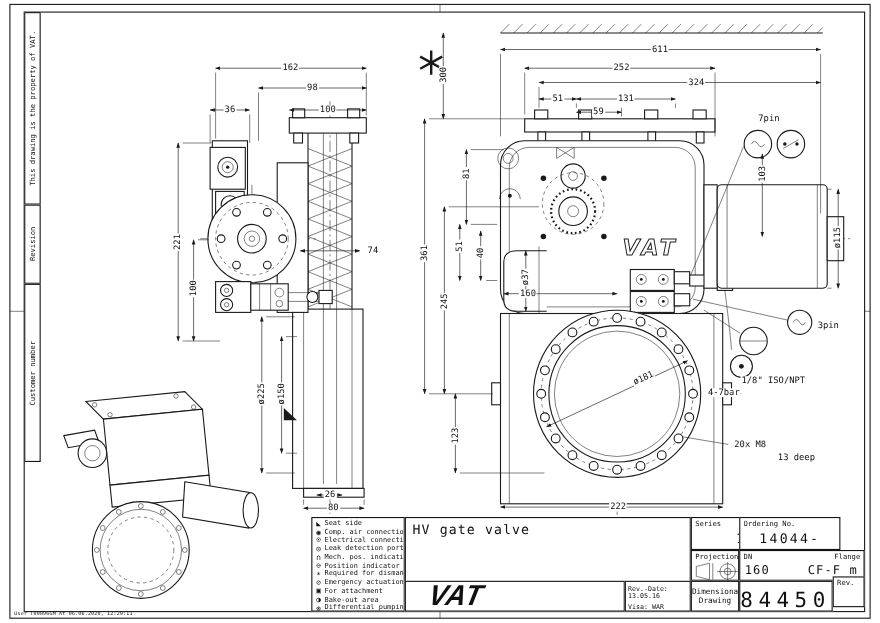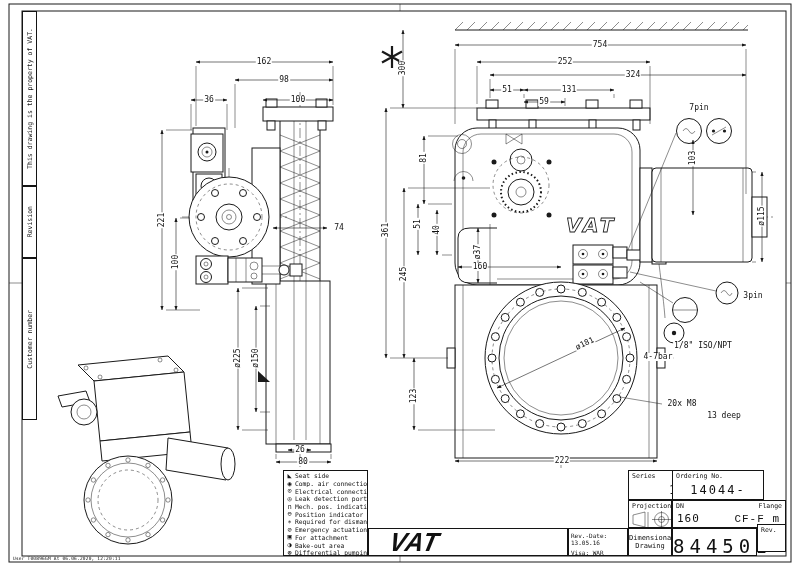--- a/index.html
+++ b/index.html
@@ -344,21 +344,21 @@
       <span class="dim" style="left: 284px; top: 80px; transform: translate(-50%, -50%) rotate(0deg);">98</span>
       <span class="dim" style="left: 209px; top: 100px; transform: translate(-50%, -50%) rotate(0deg);">36</span>
       <span class="dim" style="left: 298px; top: 100px; transform: translate(-50%, -50%) rotate(0deg);">100</span>
       <span class="dim" style="left: 162px; top: 220px; transform: translate(-50%, -50%) rotate(-90deg);">221</span>
       <span class="dim" style="left: 176px; top: 262px; transform: translate(-50%, -50%) rotate(-90deg);">100</span>
       <span class="dim" style="left: 339px; top: 228px; transform: translate(-50%, -50%) rotate(0deg);">74</span>
       <span class="dim" style="left: 238px; top: 358px; transform: translate(-50%, -50%) rotate(-90deg);">ø225</span>
       <span class="dim" style="left: 256px; top: 358px; transform: translate(-50%, -50%) rotate(-90deg);">ø150</span>
       <span class="dim" style="left: 300px; top: 450px; transform: translate(-50%, -50%) rotate(0deg);">26</span>
       <span class="dim" style="left: 303px; top: 462px; transform: translate(-50%, -50%) rotate(0deg);">80</span>
-      <span class="dim" style="left: 600px; top: 45px; transform: translate(-50%, -50%) rotate(0deg);">754</span>
+      <span class="dim" style="left: 600px; top: 45px; transform: translate(-50%, -50%) rotate(0deg);">611</span>
       <span class="dim" style="left: 565px; top: 62px; transform: translate(-50%, -50%) rotate(0deg);">252</span>
       <span class="dim" style="left: 633px; top: 75px; transform: translate(-50%, -50%) rotate(0deg);">324</span>
       <span class="dim" style="left: 507px; top: 90px; transform: translate(-50%, -50%) rotate(0deg);">51</span>
       <span class="dim" style="left: 569px; top: 90px; transform: translate(-50%, -50%) rotate(0deg);">131</span>
       <span class="dim" style="left: 544px; top: 102px; transform: translate(-50%, -50%) rotate(0deg);">59</span>
       <span class="dim" style="left: 403px; top: 68px; transform: translate(-50%, -50%) rotate(-90deg);">300</span>
       <span class="dim" style="left: 386px; top: 230px; transform: translate(-50%, -50%) rotate(-90deg);">361</span>
       <span class="dim" style="left: 404px; top: 274px; transform: translate(-50%, -50%) rotate(-90deg);">245</span>
       <span class="dim" style="left: 424px; top: 158px; transform: translate(-50%, -50%) rotate(-90deg);">81</span>
       <span class="dim" style="left: 418px; top: 224px; transform: translate(-50%, -50%) rotate(-90deg);">51</span>
@@ -428,20 +428,23 @@
     <div class="lg-row">
         <span class="lg-ic">◑</span>
         <span class="lg-tx">Bake-out area</span>
       </div>
     <div class="lg-row">
         <span class="lg-ic">⊛</span>
         <span class="lg-tx">Differential pumping port</span>
       </div>
   </div>
 
+  <div class="cell" style="left:368px;top:470px;width:260px;height:86px;">
+    <div class="t-title">HV gate valve</div>
+  </div>
   <div class="cell" style="left:368px;top:528px;width:200px;height:28px;display:flex;align-items:center;">
     <div style="width:92px;text-align:center;"><span class="logo">VAT</span></div>
   </div>
   <div class="cell" style="left:568px;top:528px;width:60px;height:28px;padding:3px 2px;">
     <div style="font-size:6px;">Rev.-Date: 13.05.16</div>
     <div style="font-size:6px;margin-top:3px;">Visa: WAR</div>
   </div>
   <div class="cell" style="left:628px;top:470px;width:55px;height:30px;">
     <div class="cl-label">Series</div>
     <div class="mid-no" style="letter-spacing:4px;padding-left:40px;">140</div>
@@ -458,21 +461,21 @@
       <line x1="22" y1="8.5" x2="41" y2="8.5" class="tl"></line>
       <line x1="31.5" y1="0" x2="31.5" y2="17" class="tl"></line>
       <circle cx="31.5" cy="8.5" r="7" class="tl"></circle>
       <circle cx="31.5" cy="8.5" r="3" class="tl"></circle>
     </svg>
   </div>
   <div class="cell" style="left:672px;top:500px;width:114px;height:28px;">
     <div class="cl-label">DN</div>
     <div class="cl-label r">Flange</div>
     <div style="position:absolute;left:4px;bottom:2px;font-size:11px;letter-spacing:1px;">160</div>
-    <div style="position:absolute;right:5px;bottom:2px;font-size:11px;letter-spacing:1px;font-family:Liberation Mono, monospace;">CF-F m</div>
+    <div style="position:absolute;right:5px;bottom:2px;font-size:11px;letter-spacing:1px;">CF-F m</div>
   </div>
   <div class="cell" style="left:628px;top:528px;width:44px;height:28px;text-align:center;padding-top:5px;">
     <div style="font-size:7px;">Dimensional</div>
     <div style="font-size:7px;">Drawing</div>
   </div>
   <div class="cell" style="left:672px;top:528px;width:85px;height:28px;">
     <div class="big-no">844501</div>
   </div>
   <div class="cell" style="left:757px;top:524px;width:29px;height:28px;">
     <div class="cl-label">Rev.</div>

